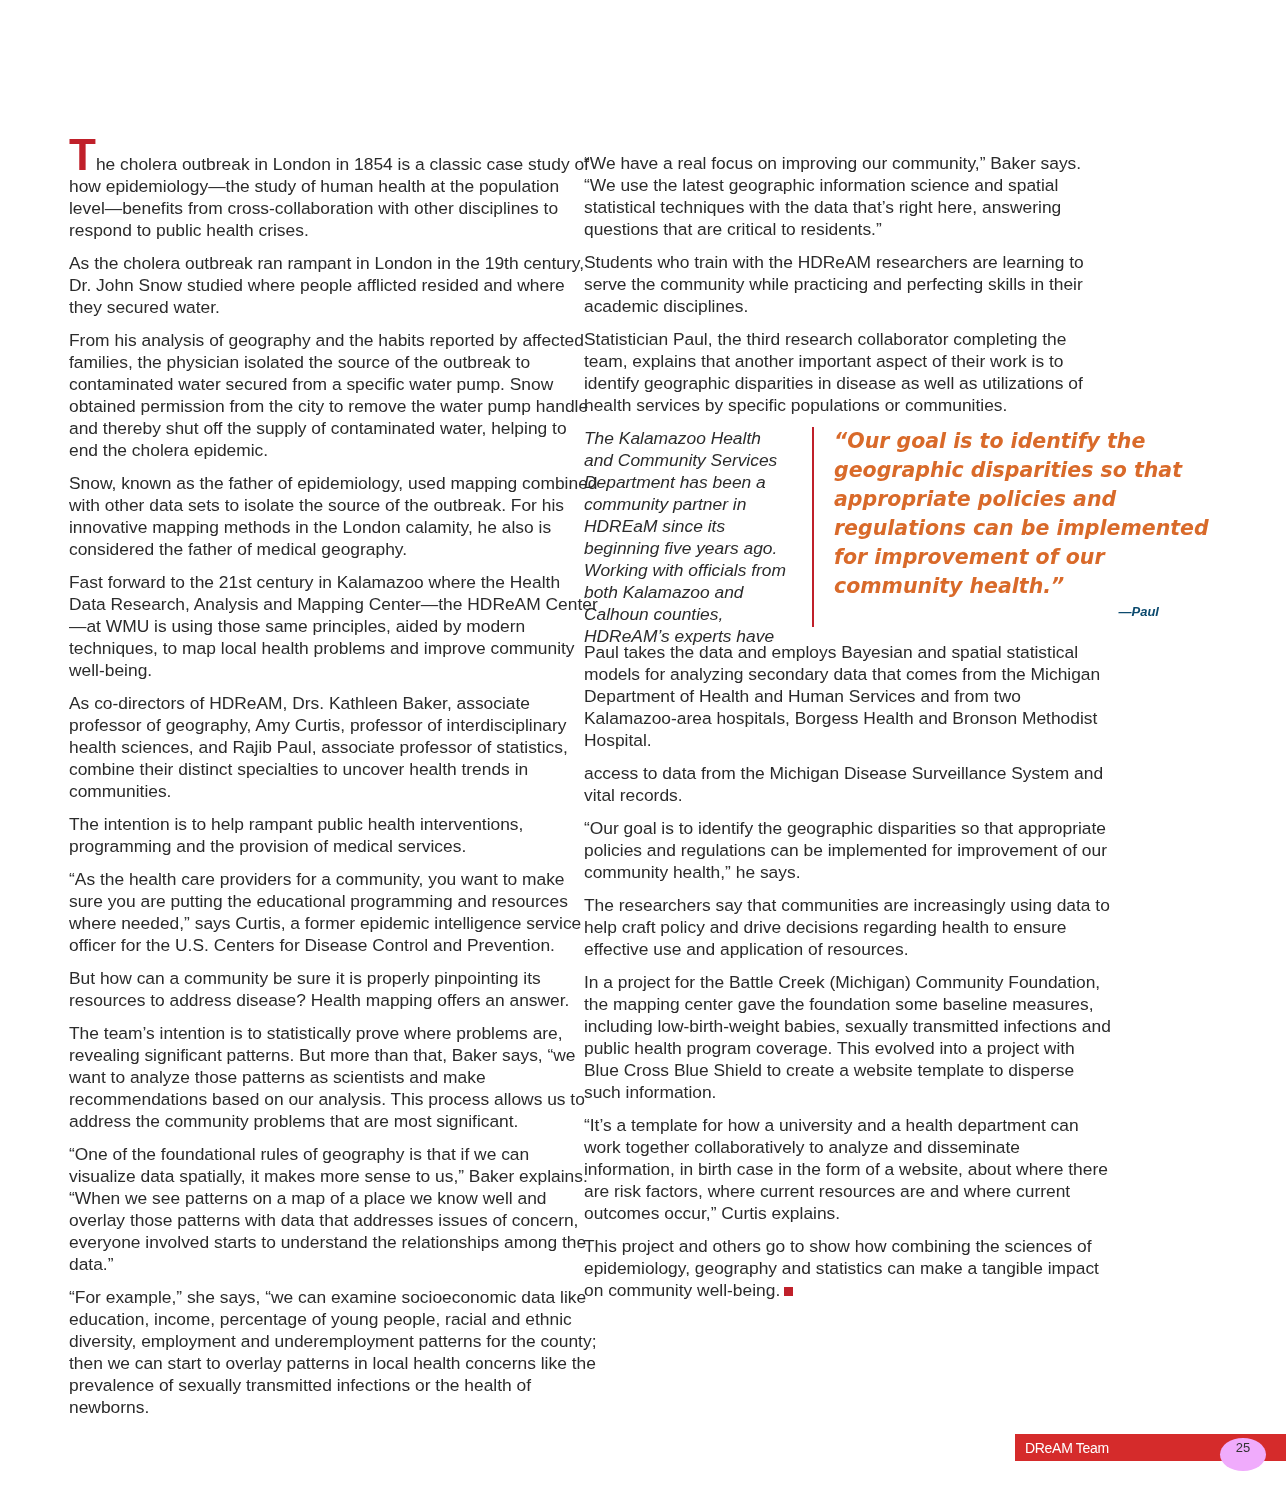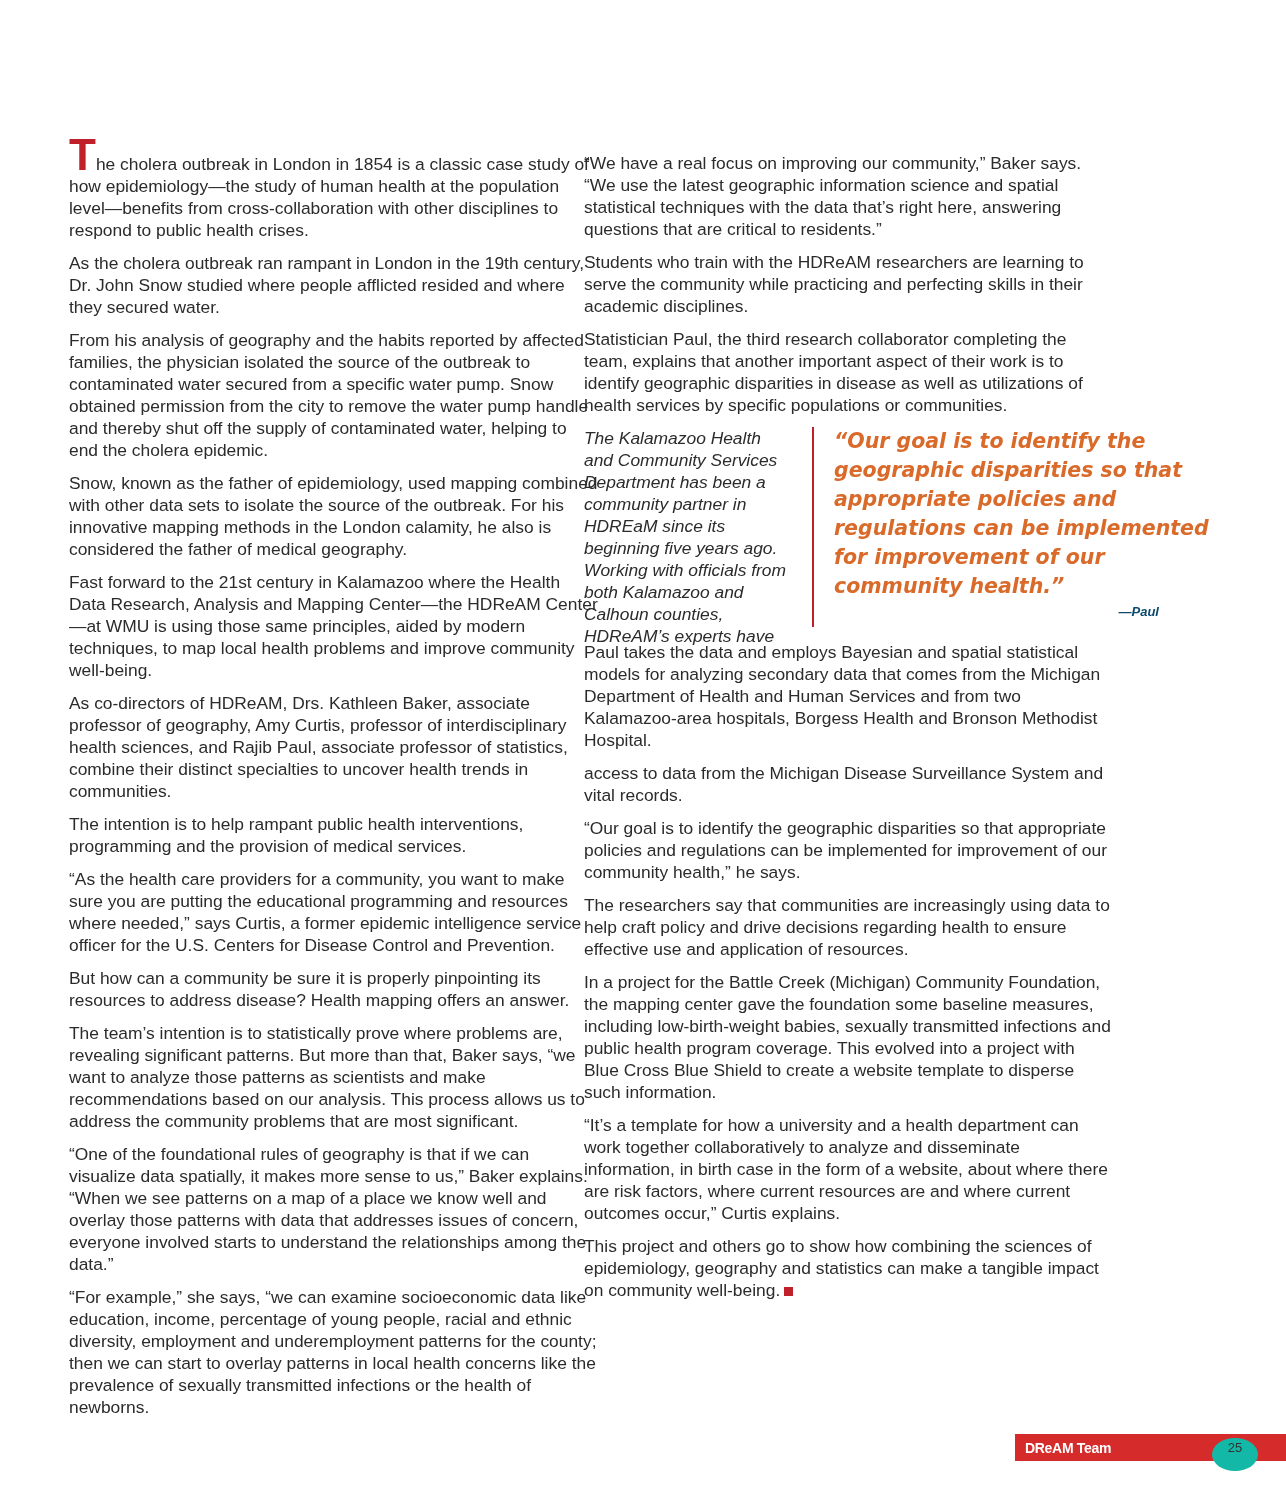--- a/index.html
+++ b/index.html
@@ -14,22 +14,22 @@
   .wrap-text { width: 210px; margin: 0; }
   .pull-quote { position: absolute; left: 228px; top: 0; width: 380px; border-left: 2px solid #c0202a;
                 padding-left: 20px; height: 200px; }
   .pull-quote .q { color: #d96a2a; font-family: "DejaVu Sans", sans-serif; font-weight: bold;
                    font-size: 20.5px; line-height: 29px; margin: 0; }
   .pull-quote .attr { text-align: right; font-weight: bold; font-size: 13px; 
                       padding-right: 55px; color: #0c4a6e; }
   .end-mark { display: inline-block; width: 9px; height: 9px; background: #c0202a; margin-left: 4px; }
   .footer { position: absolute; left: 1015px; top: 1434px; width: 271px; height: 27px; background: #d52b2b;
             display: flex; align-items: center; }
-  .footer .label { color: #ffffff; font-weight: bold; font-size: 14px; margin-left: 10px; letter-spacing: -0.3px; }
-  .footer .page { position: absolute; left: 197px; top: 4px; width: 46px; height: 33px; background: #14b8a6;
+  .footer .label { color: #ffffff; font-weight: normal; font-size: 14px; margin-left: 10px; letter-spacing: -0.3px; }
+  .footer .page { position: absolute; left: 205px; top: 4px; width: 46px; height: 33px; background: #f0abfc;
                   border-radius: 50%; text-align: center; font-size: 13px; line-height: 19px; color: #333; }
 </style>
 </head>
 <body>
 
 <div id="col-left" class="col">
   <p><span class="dropcap">T</span><span>he cholera outbreak in London in 1854 is a classic case study of how epidemiology—the study of human health at the population level—benefits from cross-collaboration with other disciplines to respond to public health crises.</span></p>
   <p>As the cholera outbreak ran rampant in London in the 19th century, Dr. John Snow studied where people afflicted resided and where they secured water.</p>
   <p>From his analysis of geography and the habits reported by affected families, the physician isolated the source of the outbreak to contaminated water secured from a specific water pump. Snow obtained permission from the city to remove the water pump handle and thereby shut off the supply of contaminated water, helping to end the cholera epidemic.</p>
   <p>Snow, known as the father of epidemiology, used mapping combined with other data sets to isolate the source of the outbreak. For his innovative mapping methods in the London calamity, he also is considered the father of medical geography.</p>

